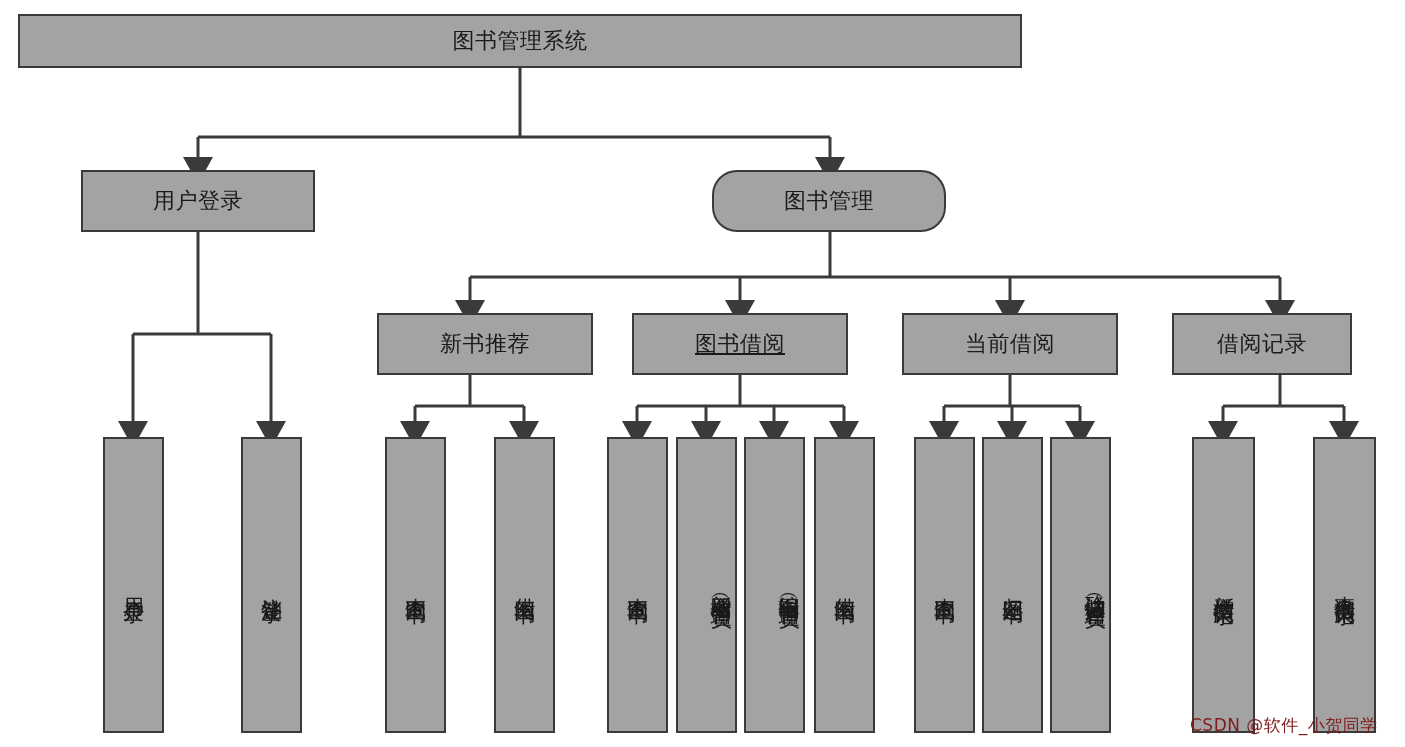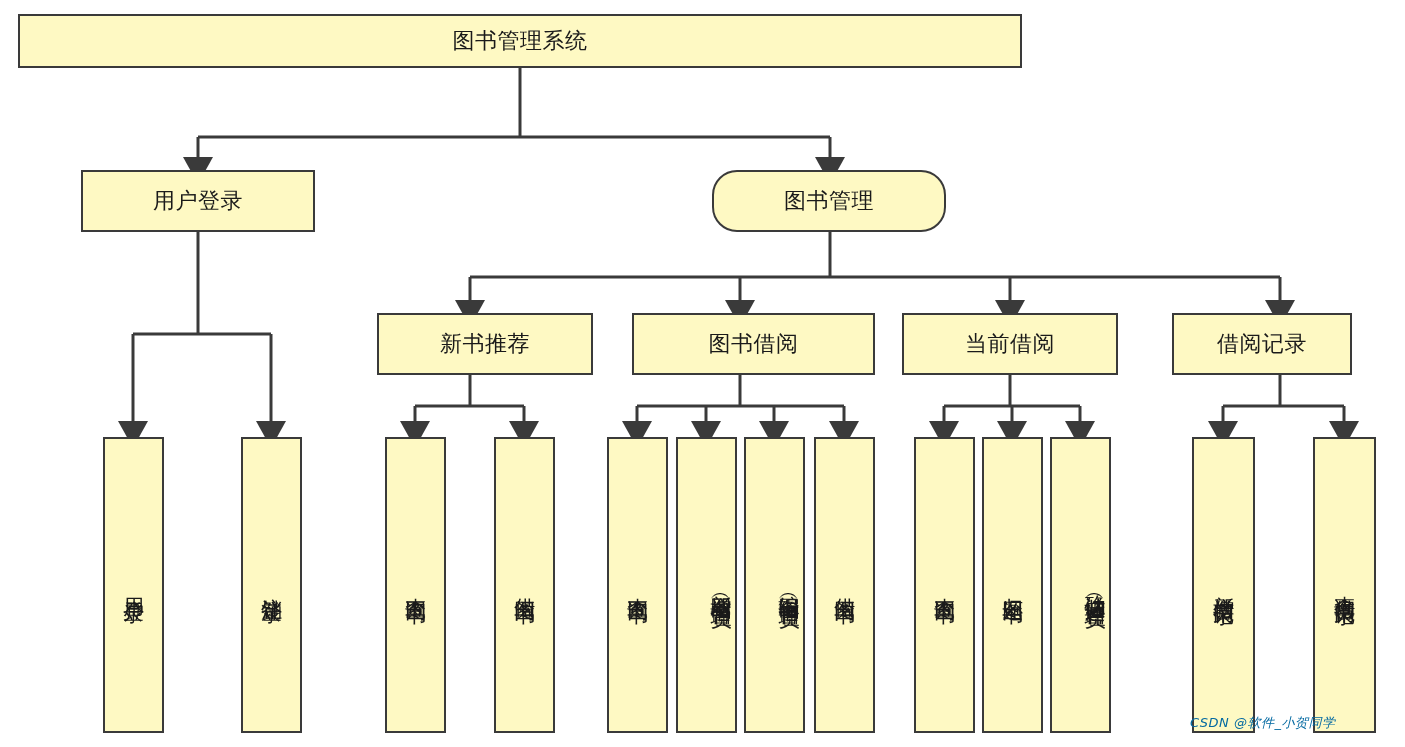--- a/index.html
+++ b/index.html
@@ -20,21 +20,21 @@
   #svg-layer {
     position: absolute;
     left: 0;
     top: 0;
     width: 1405px;
     height: 747px;
   }
   .node {
     position: absolute;
     box-sizing: border-box;
-    background: #fef9c3;
+    background: #a3a3a3;
     border: 2.5px solid #3a3a3a;
     display: flex;
     align-items: center;
     justify-content: center;
     color: #1a1a1a;
   }
   .node-h {
     font-size: 22px;
     letter-spacing: 0.5px;
     line-height: 1.2;
@@ -50,25 +50,24 @@
     justify-content: center;
     padding-top: 4px;
     white-space: nowrap;
   }
   .node-v.mid {
     align-items: center;
     padding-top: 0;
   }
   .watermark {
     position: absolute;
-    color: #0369a1;
-    font-size: 13px;
+    color: #7f1d1d;
+    font-size: 17px;
     white-space: nowrap;
     letter-spacing: 0.5px;
-    font-style: italic;
   }
 </style>
 </head>
 <body>
 
 <div id="canvas">
 
   <svg id="svg-layer" viewBox="0 0 1405 747">
     <defs>
       <marker id="arrow" markerWidth="9" markerHeight="10" refX="1" refY="5" orient="auto" markerUnits="strokeWidth">
@@ -126,21 +125,21 @@
   <div class="node node-h" style="left:81px; top:170px; width:234px; height:62px;">
     <span>用户登录</span>
   </div>
   <div class="node node-h" style="left:712px; top:170px; width:234px; height:62px;border-radius:25px;">
     <span>图书管理</span>
   </div>
 
   <div class="node node-h" style="left:362px; top:313px; width:216px; height:62px;margin-left:15px;">
     <span>新书推荐</span>
   </div>
-  <div class="node node-h" style="left:632px; top:313px; width:243px; height:62px;">
+  <div class="node node-h" style="left:632px; top:313px; width:216px; height:62px;text-decoration:underline;">
     <span>图书借阅</span>
   </div>
   <div class="node node-h" style="left:902px; top:313px; width:216px; height:62px;">
     <span>当前借阅</span>
   </div>
   <div class="node node-h" style="left:1172px; top:313px; width:180px; height:62px;">
     <span>借阅记录</span>
   </div>
 
   <div class="node node-v mid" style="left:103px; top:437px; width:61px; height:296px;">

